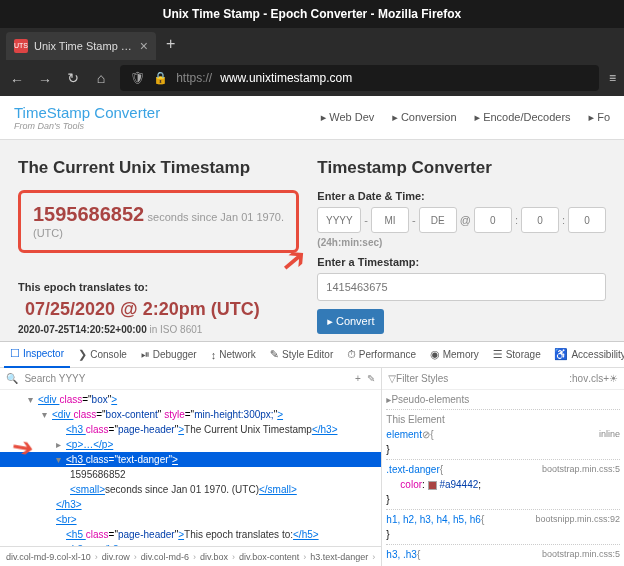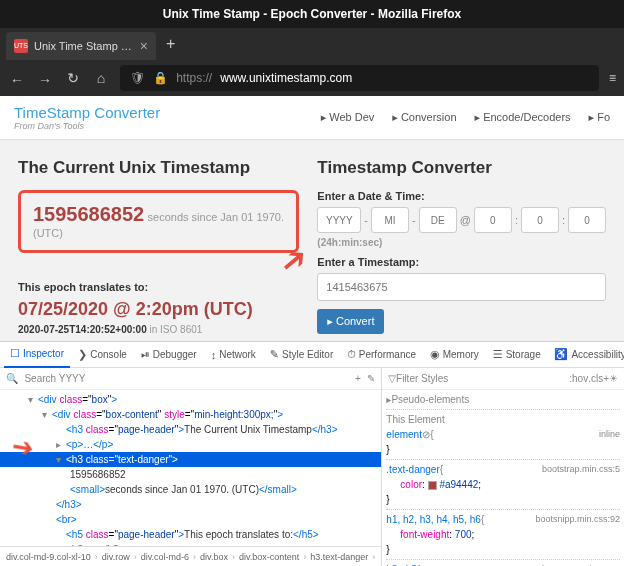--- a/index.html
+++ b/index.html
@@ -34,21 +34,21 @@
 
 .content { display: flex; gap: 18px; padding: 18px; }
 .boxcol { flex: 1; }
 .boxtitle { font-size: 17px; font-weight: 700; color: #333; margin-bottom: 12px; }
 
 .redbox { border: 3px solid #e74c3c; border-radius: 6px; padding: 10px 12px; position: relative; }
 .tsnum { color: #a94442; font-size: 20px; font-weight: 700; display: inline; }
 .tsdesc { color: #999; font-size: 11px; }
 
 .epoch-label { font-size: 11px; font-weight: 700; color: #333; margin-top: 28px; }
-.datestr { color: #a94442; font-size: 18px; font-weight: 700; margin-top: 6px; }
+.datestr { color: #a94442; font-size: 18px; font-weight: 700; margin-top: 6px; margin-left: 7px; }
 .isoline { font-size: 10px; color: #333; margin-top: 4px; }
 .isoline .iso-lbl { color: #999; }
 
 .formlabel { font-size: 11px; font-weight: 700; color: #333; margin-bottom: 5px; }
 .dtrow { display: flex; gap: 3px; align-items: center; margin-bottom: 4px; }
 .dtrow input { width: 38px; height: 26px; border: 1px solid #ccc; border-radius: 3px; text-align: center; font-size: 10px; color: #888; }
 .dtrow input.yy { width: 44px; }
 .dtrow .sep { color: #888; font-size: 11px; }
 .hint { color: #999; font-size: 10px; margin-bottom: 8px; font-weight: bold; }
 .tsinput { width: 100%; height: 28px; border: 1px solid #ccc; border-radius: 3px; padding: 0 8px; font-size: 11px; color: #888; margin-bottom: 8px; }
@@ -62,21 +62,21 @@
 .dt-tab { padding: 0 6px; height: 26px; display: flex; align-items: center; gap: 3px; white-space: nowrap; }
 .dt-tab.active { color: #0060df; border-bottom: 2px solid #0060df; }
 .dt-tab .ico { font-size: 11px; }
 .dt-body { flex: 1; display: flex; overflow: hidden; }
 .dt-left { flex: 1.4; display: flex; flex-direction: column; border-right: 1px solid #ddd; }
 .dt-search { height: 22px; border-bottom: 1px solid #eee; display: flex; align-items: center; padding: 0 6px; gap: 6px; font-size: 10px; color: #888; }
 .dt-search .plus { margin-left: auto; }
 .dt-dom { flex: 1; overflow: auto; font-family: Menlo, Consolas, monospace; font-size: 10px; line-height: 15px; padding: 2px 0; white-space: nowrap; }
 .dt-dom .ln { padding-left: 6px; }
 .dt-dom .i1 { padding-left: 28px; } .dt-dom .i2 { padding-left: 42px; } .dt-dom .i3 { padding-left: 56px; } .dt-dom .i4 { padding-left: 70px; }
-.tag { color: #0074e8; } .attn { color: #dd00a9; } .attv { color: #003eaa; } .txt { color: #333; }
+.tag { color: #0074e8; text-decoration: underline; } .attn { color: #dd00a9; } .attv { color: #003eaa; } .txt { color: #333; }
 .sel { background: #0060df; color: #fff; } .sel .tag, .sel .attn, .sel .attv { color: #fff; }
 .caret { color: #888; display: inline-block; width: 10px; }
 .dt-crumb { height: 20px; border-top: 1px solid #ddd; font-size: 9px; color: #666; padding: 0 6px; display: flex; align-items: center; gap: 4px; overflow: hidden; white-space: nowrap; text-align: right; }
 .dt-crumb .crs { color: #aaa; }
 
 .dt-right { flex: 1; display: flex; flex-direction: column; font-size: 10px; }
 .dt-filter { height: 22px; border-bottom: 1px solid #eee; display: flex; align-items: center; padding: 0 6px; color: #888; }
 .dt-filter .modes { margin-left: auto; display: flex; }
 .dt-styles { flex: 1; overflow: auto; font-family: Menlo, Consolas, monospace; font-size: 10px; padding: 2px 4px; line-height: 15px; }
 .rulehead { color: #888; display: flex; }
@@ -275,21 +275,20 @@
             <span>This Element</span>
           </div>
         <div class="rulehead"><span class="selc">element</span> <span>⊘</span> {<span class="src">inline</span></div>
         <div>}</div>
         <div class="divline"></div>
         <div class="rulehead"><span class="selc">.text-danger</span> {<span class="src">bootstrap.min.css:5</span></div>
         <div class="prop"><span class="pn">color</span>: <span class="swatch" style="background:#a94442"></span> <span class="pv">#a94442</span>;</div>
         <div>}</div>
         <div class="divline"></div>
         <div class="rulehead"><span class="selc">h1, h2, h3, h4, h5, h6</span> {<span class="src">bootsnipp.min.css:92</span></div>
-        <div class="prop"><span class="pn">font-weight</span>: <span class="pv">700</span>;</div>
         <div>}</div>
         <div class="divline"></div>
         <div class="rulehead"><span class="selc">h3, .h3</span> {<span class="src">bootstrap.min.css:5</span></div>
 
       </div>
     </div>
   </div>
 </div>
 
 <div class="arrow2">➔</div>

